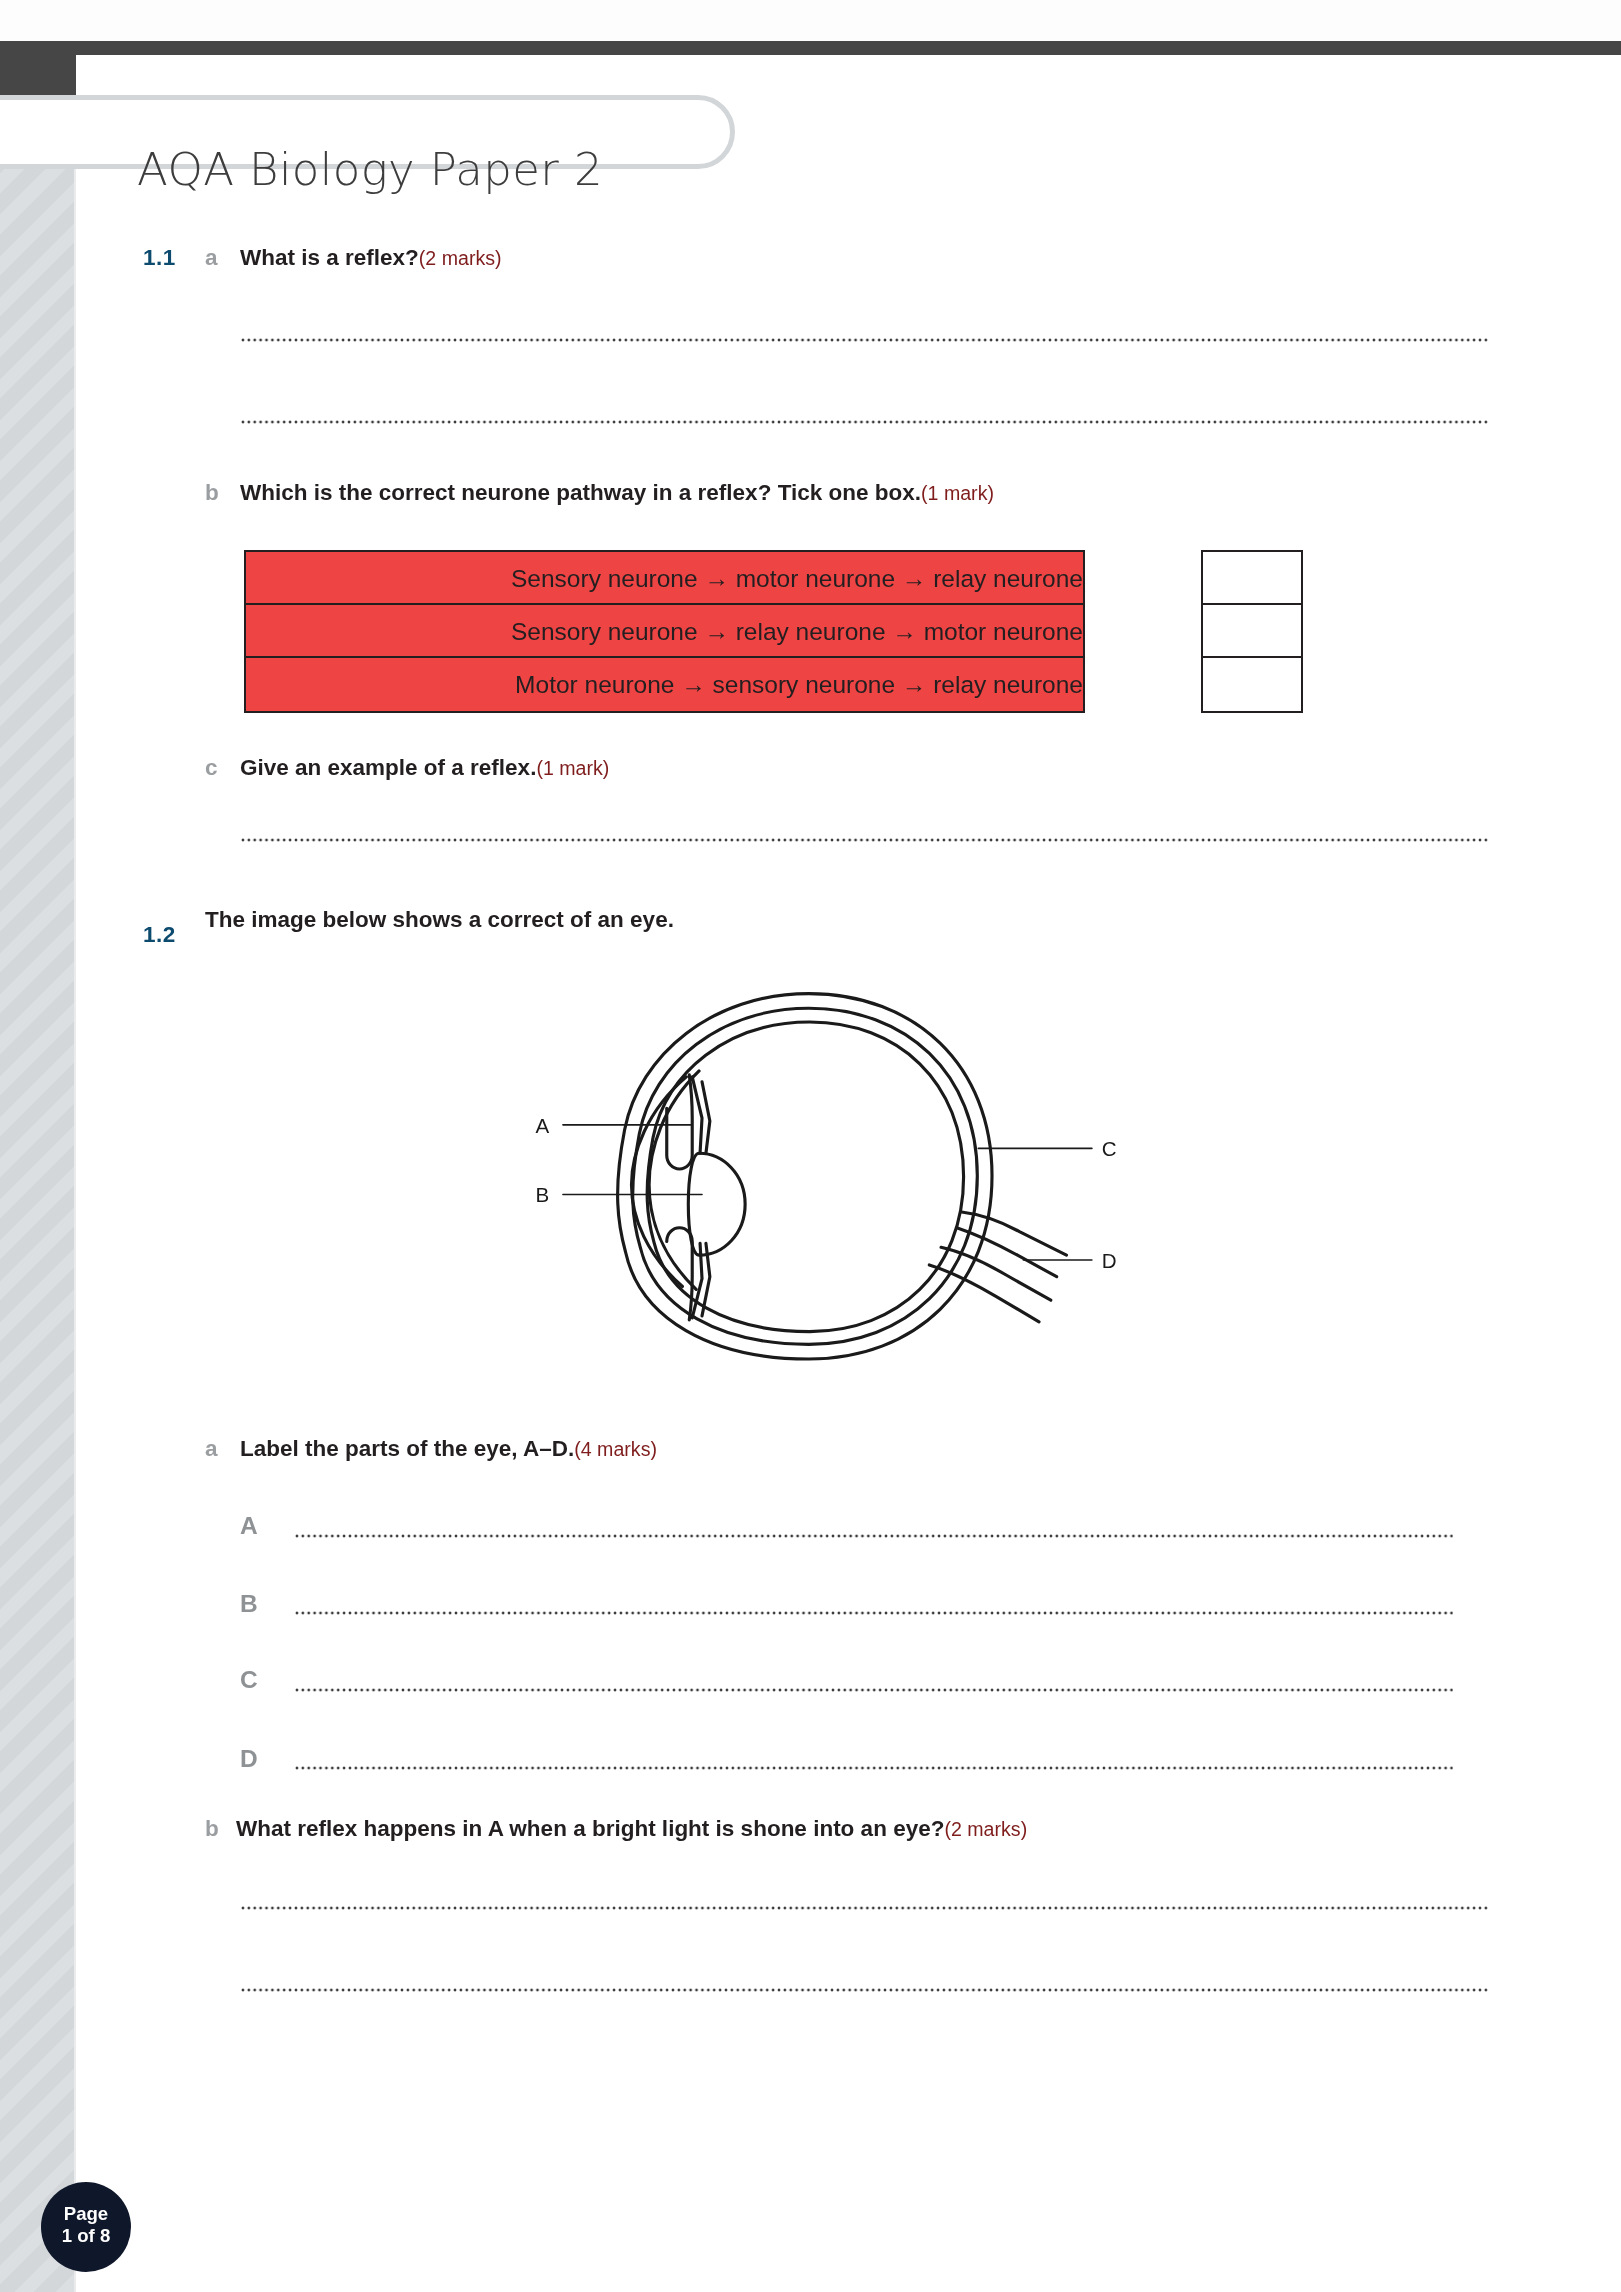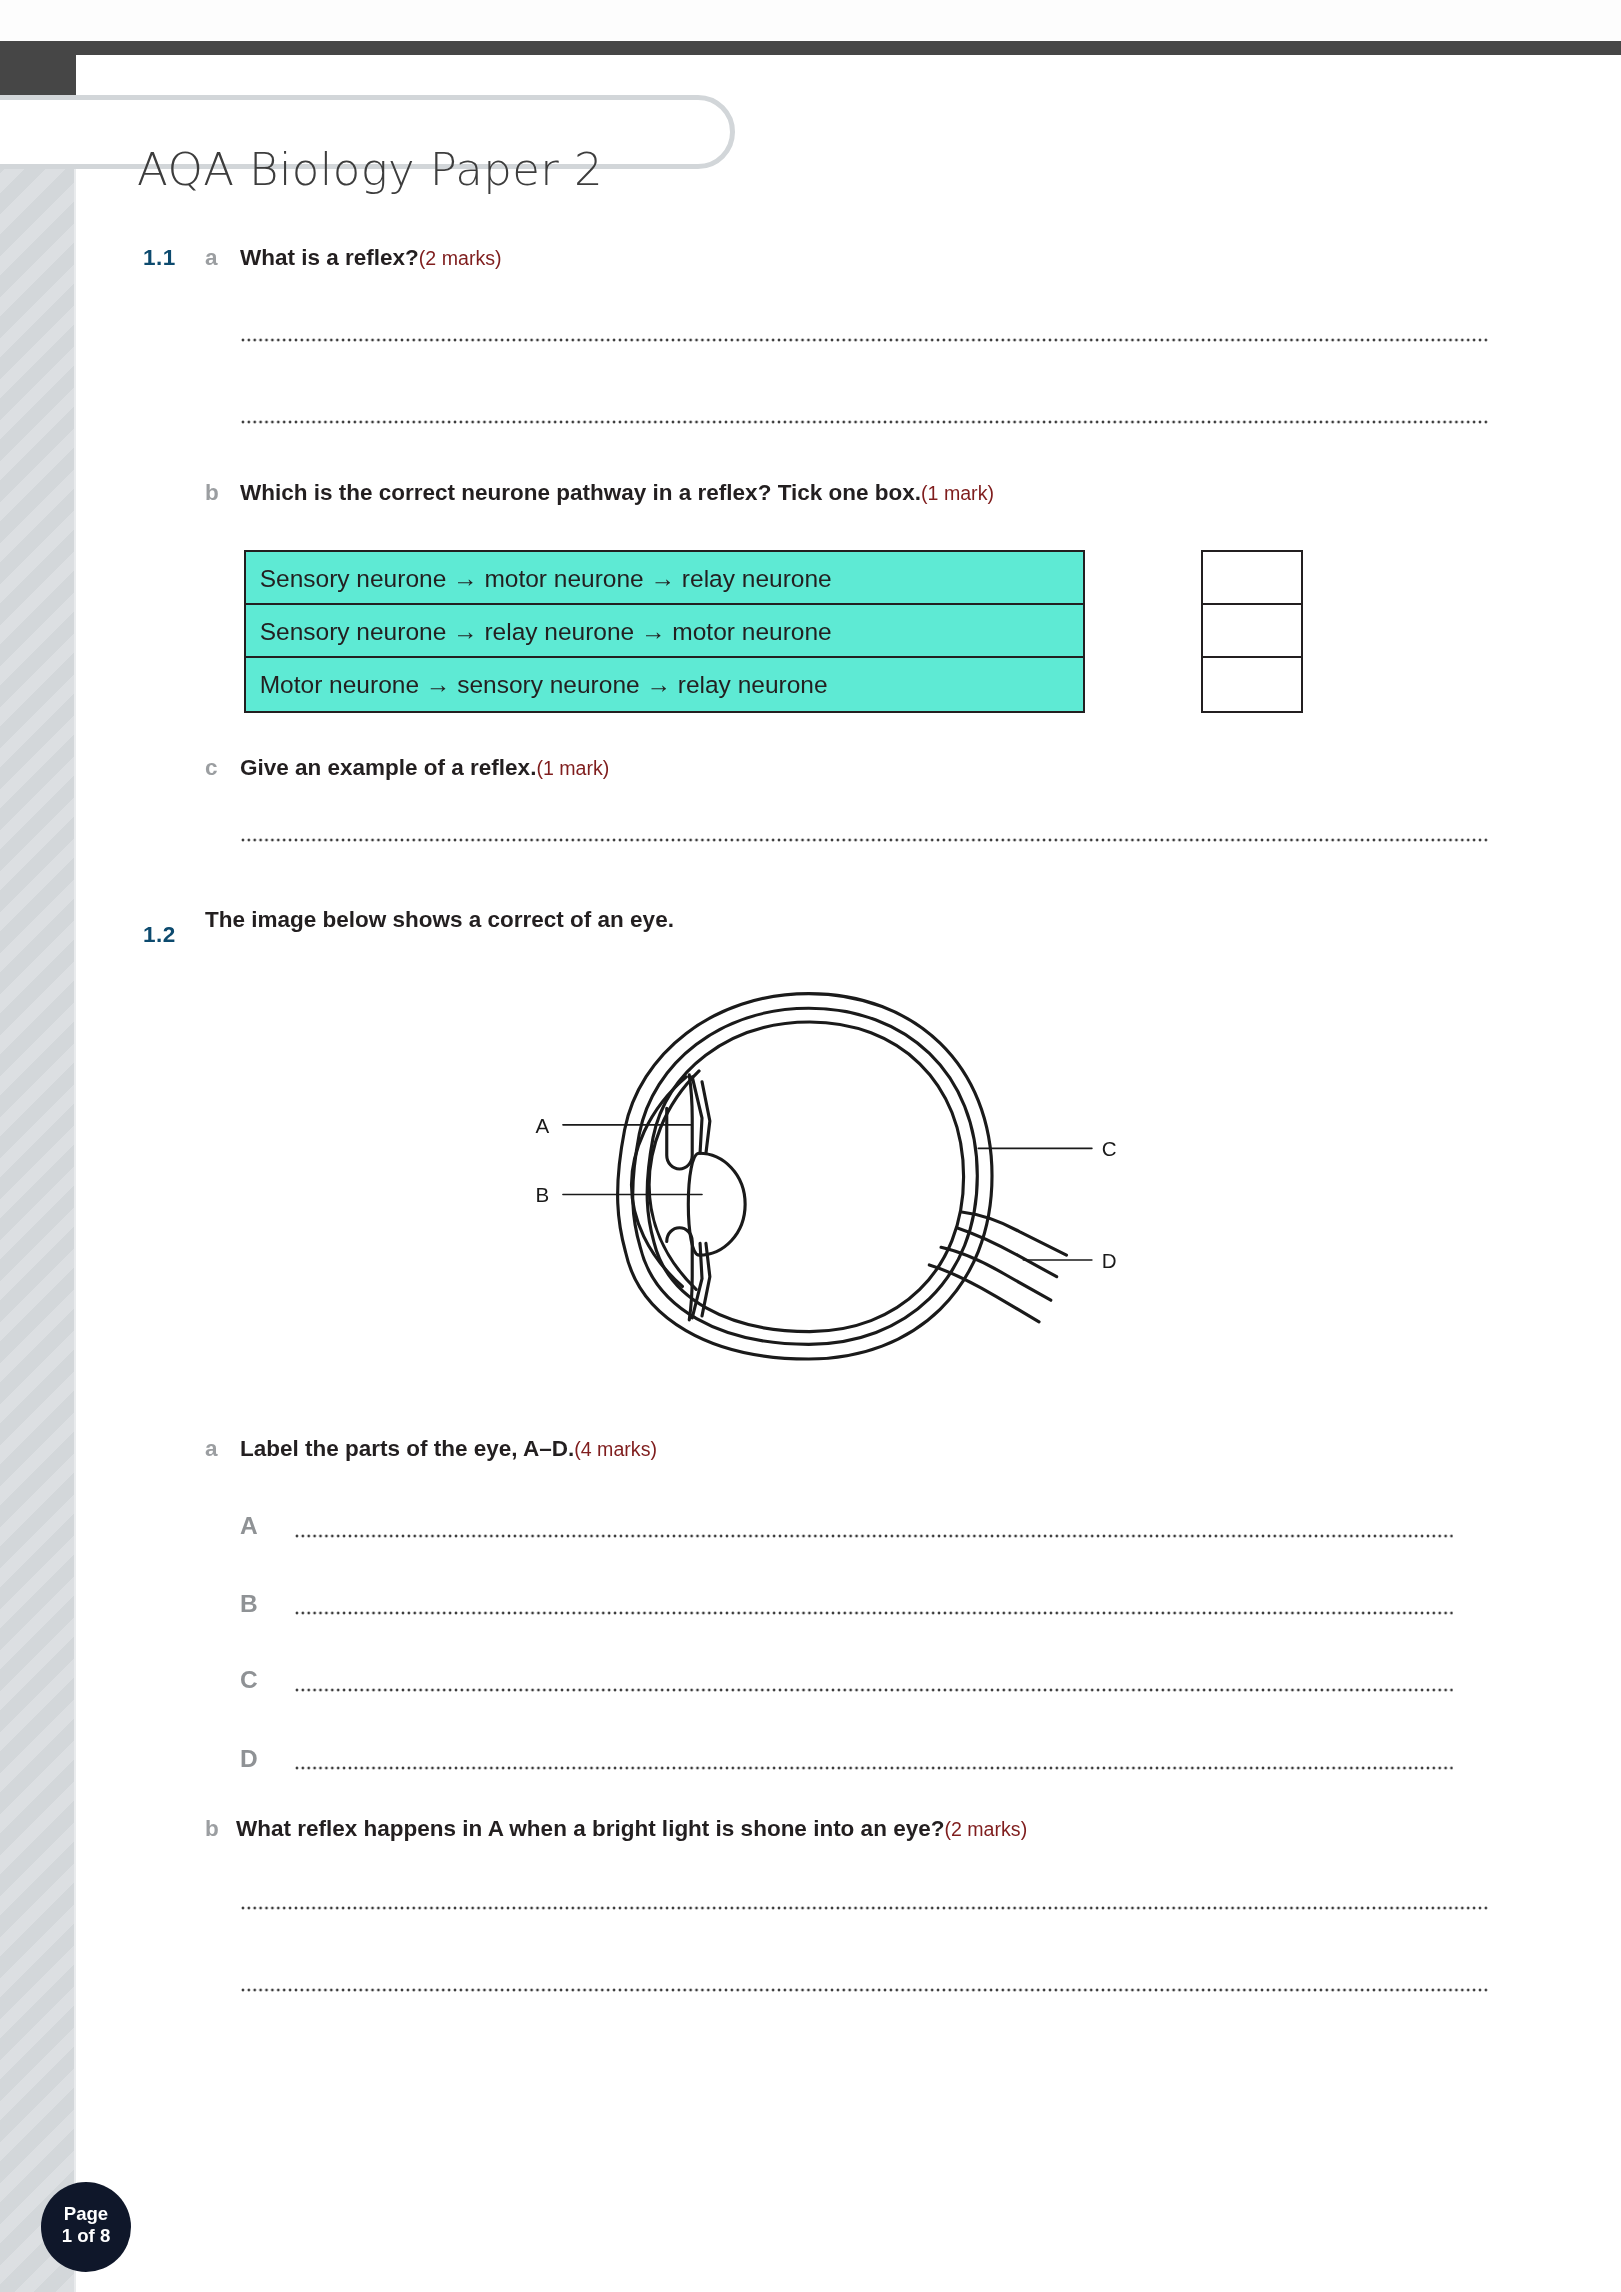--- a/index.html
+++ b/index.html
@@ -116,21 +116,22 @@
   }
 
   
   .path-table {
     position: absolute;
     left: 244px;
     top: 550px;
     width: 841px;
     border: 2.9px solid #231f20;
     box-sizing: border-box;
-    background: #5eead4;
+    background: #ef4444;
+    text-align: right;
   }
   .path-row {
     height: 53px;
     line-height: 53px;
     padding-left: 13.7px;
     font-size: 24.5px;
     color: #231f20;
     border-bottom: 2.9px solid #231f20;
     box-sizing: border-box;
     white-space: nowrap;

